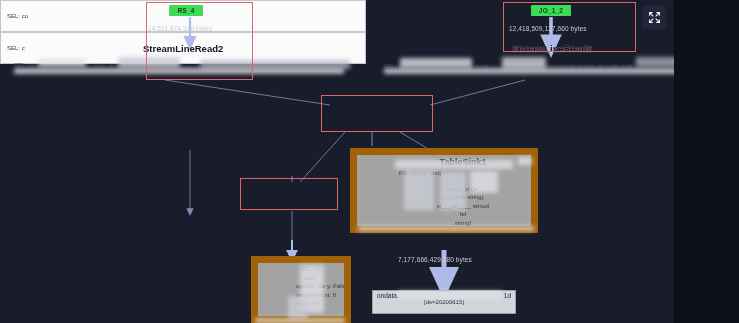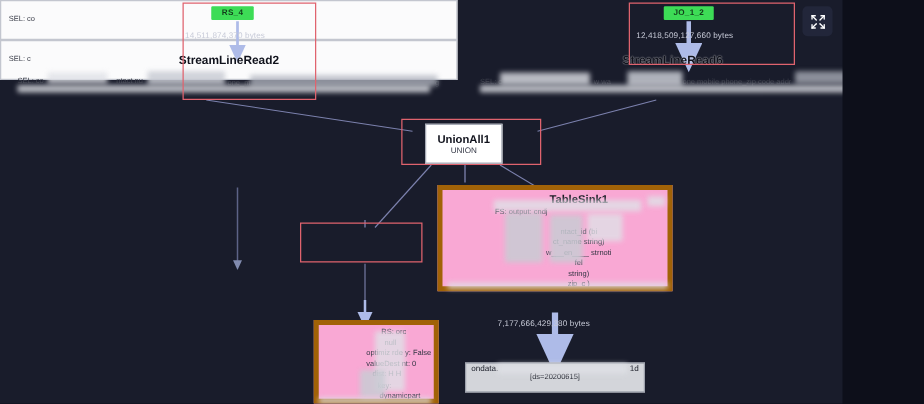--- a/index.html
+++ b/index.html
@@ -104,22 +104,22 @@
     flex-direction: column;
     align-items: center;
     justify-content: center;
   }
   .op .t { font-size: 9px; font-weight: bold; color: #10121c; }
   .op .s { font-size: 6.5px; color: #333745; margin-top: 1px; }
 
   
   .detail {
     position: absolute;
-    background: #f9a8d4;
-    border: 4px solid #a16207;
+    background: #a3a3a3;
+    border: 7px solid #a16207;
     box-sizing: border-box;
     overflow: hidden;
     padding-left: 38px;
   }
   .detail .hdr {
     font-size: 9px;
     font-weight: bold;
     text-align: center;
     color: #10121c;
     padding-top: 2px;
@@ -227,39 +227,35 @@
   <span style="position:absolute;left:348px;top:64px;font-size:6px;color:#3b3e4a;">g</span>
 
   <div class="smudge light" style="left:38px; top:58px; width:48px; height:9px;"></div>
   <div class="smudge" style="left:118px; top:57px; width:62px; height:11px;"></div>
   <div class="smudge dark" style="left:200px; top:60px; width:150px; height:9px;"></div>
   <div class="smudge light" style="left:14px; top:68px; width:330px; height:6px;"></div>
 
   <div class="reader" style="left:378px; top:42px; width:352px;">
     <span class="sel">SEL: c</span>
   </div>
-  <div class="reader-title" style="left:498px; top:43px;">StreamLineRead6</div>
+  <div class="reader-title" style="left:512px; top:43px;">StreamLineRead6</div>
   <span style="position:absolute;left:384px;top:63px;font-size:6px;color:#3b3e4a;">SEL: c</span>
   <span style="position:absolute;left:475px;top:63px;font-size:6px;color:#3b3e4a;">w  wa</span>
   <span style="position:absolute;left:546px;top:63px;font-size:6px;color:#3b3e4a;">one  mobile  phone_zip  code  addr</span>
 
   <div class="smudge light" style="left:400px; top:58px; width:72px; height:10px;"></div>
   <div class="smudge" style="left:502px; top:57px; width:44px; height:12px;"></div>
   <div class="smudge dark" style="left:636px; top:57px; width:92px; height:10px;"></div>
   <div class="smudge light" style="left:384px; top:68px; width:344px; height:6px;"></div>
 
   <div class="sel-rect" style="left:146px; top:2px;  width:107px; height:78px;"></div>
   <div class="sel-rect" style="left:503px; top:2px;  width:133px; height:50px;"></div>
   <div class="sel-rect" style="left:321px; top:95px; width:112px; height:37px;"></div>
   <div class="sel-rect" style="left:240px; top:178px; width:98px; height:32px;"></div>
 
-  <div class="op" style="left:340px; top:99px; width:62px; height:32px;">
-    <div class="t">UnionAll1</div>
-    <div class="s">UNION</div>
-  </div>
 
 
   <div class="detail" style="left:350px; top:148px; width:188px; height:85px;">
     <div class="hdr">TableSink1</div>
     <div class="prop" style="margin-left:4px; margin-top:2px;">FS: output: cndj</div>
     <div class="prop" style="text-align:center;margin-top:7px;">ntact_id (bi</div>
     <div class="prop" style="text-align:center;">ct_name  string)</div>
     <div class="prop" style="text-align:center;">w___en____  strnoti</div>
     <div class="prop" style="text-align:center;">fel</div>
     <div class="prop" style="text-align:center;">string)</div>

